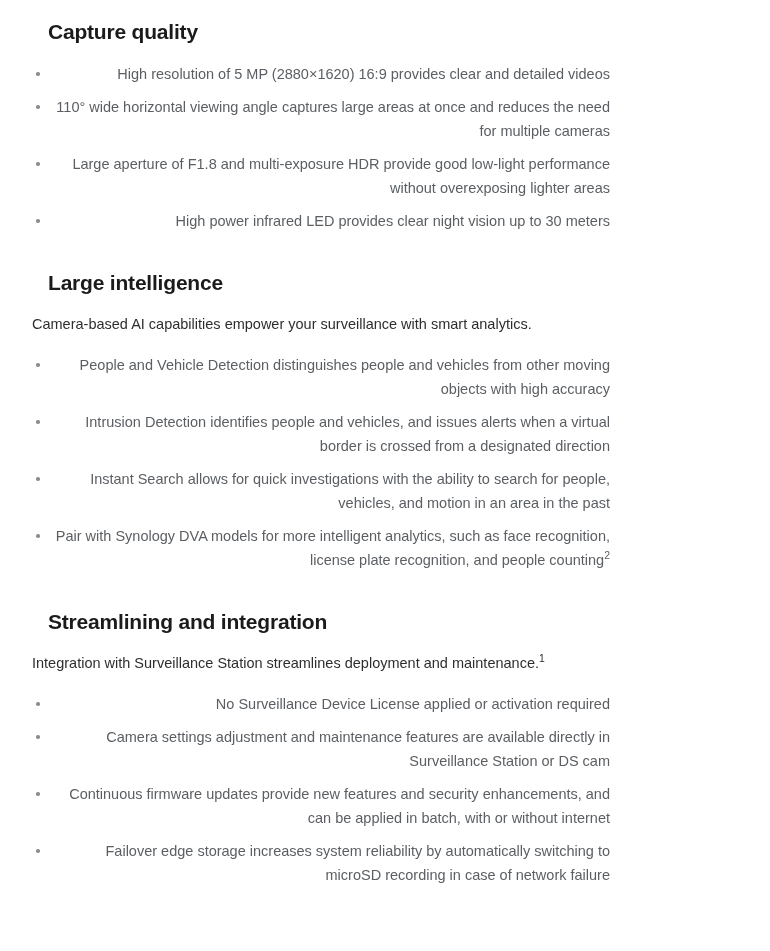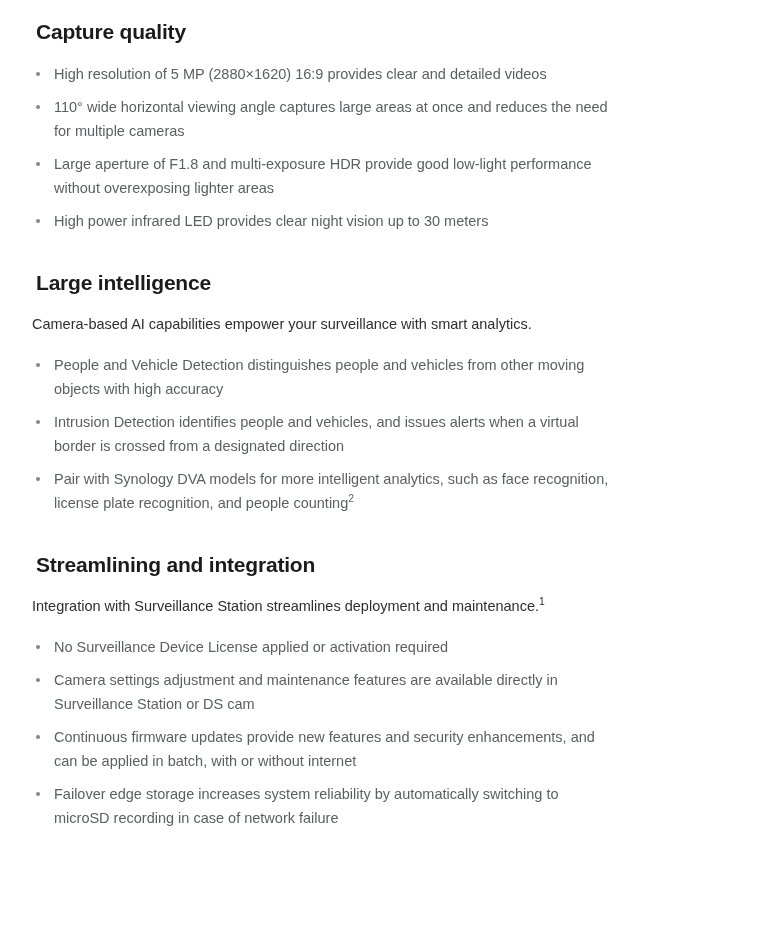--- a/index.html
+++ b/index.html
@@ -24,32 +24,33 @@
   }
   .section:last-child {
     margin-bottom: 0;
   }
   .section-heading {
     font-size: 21px;
     line-height: 28px;
     font-weight: bold;
     color: #1b1b1b;
     letter-spacing: -0.2px;
-    margin: 0 0 16px 4px;
+    margin: 0 0 16px 16px;
   }
   .section-lead {
     font-size: 14.5px;
     line-height: 22px;
     color: #2e2e2e;
     margin: 0 0 18px 0;
   }
   .bullet-list {
     list-style: none;
     margin: 0;
     padding: 0;
+    text-align: right;
   }
   .bullet-item {
     position: relative;
     padding-left: 22px;
     margin-bottom: 9px;
     font-size: 14.5px;
     line-height: 24px;
     color: #5b5f63;
     max-width: 556px;
   }
@@ -108,20 +109,24 @@
       <li class="bullet-item">
         <span class="bullet-dot"></span>
         <span class="bullet-text">People and Vehicle Detection distinguishes people and vehicles from other moving objects with high accuracy</span>
       </li>
       <li class="bullet-item">
         <span class="bullet-dot"></span>
         <span class="bullet-text">Intrusion Detection identifies people and vehicles, and issues alerts when a virtual border is crossed from a designated direction</span>
       </li>
       <li class="bullet-item">
         <span class="bullet-dot"></span>
+        <span class="bullet-text">Instant Search allows for quick investigations with the ability to search for people, vehicles, and motion in an area in the past</span>
+      </li>
+      <li class="bullet-item">
+        <span class="bullet-dot"></span>
         <span class="bullet-text">Pair with Synology DVA models for more intelligent analytics, such as face recognition, license plate recognition, and people counting<sup>2</sup></span>
       </li>
     </ul>
   </section>
 
   <section class="section">
     <h2 class="section-heading">Streamlining and integration</h2>
     <p class="section-lead">Integration with Surveillance Station streamlines deployment and maintenance.<sup>1</sup></p>
     <ul class="bullet-list">
       <li class="bullet-item">

